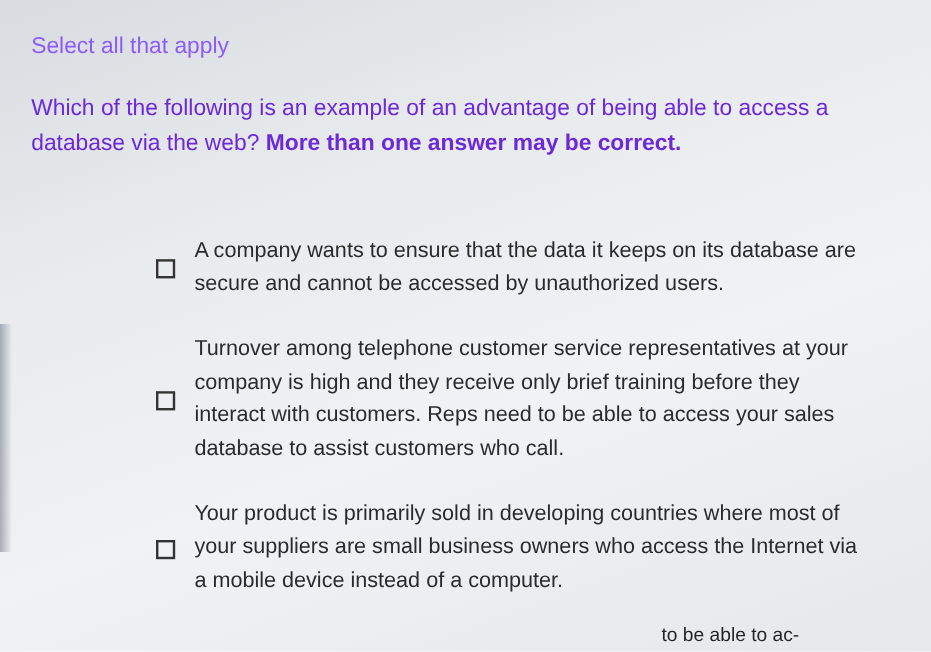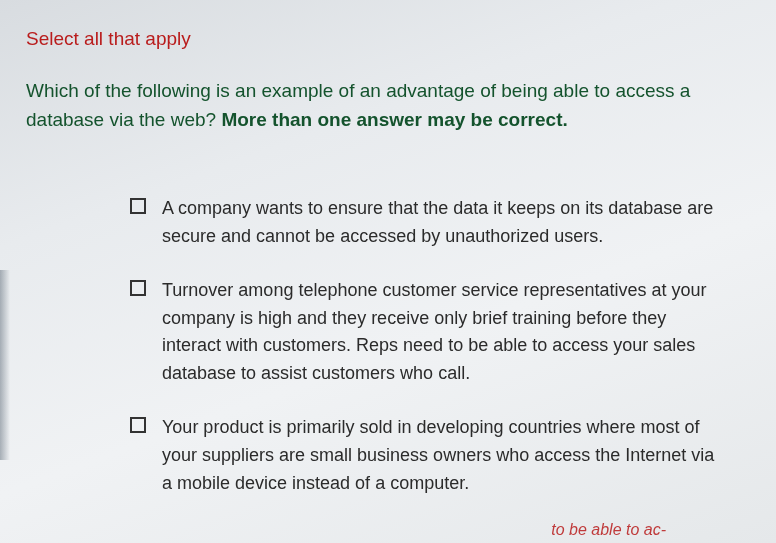--- a/index.html
+++ b/index.html
@@ -14,42 +14,42 @@
       font-family: Arial, Helvetica, sans-serif;
       color: #2a2a2a;
       overflow: hidden;
       position: relative;
     }
     .page {
       padding: 28px 36px 0 22px;
     }
     .instruction {
       font-size: 19px;
-      color: #b91c1c;
+      color: #8b5cf6;
       margin-bottom: 26px;
       margin-left: 4px;
     }
     .question {
       font-size: 19px;
       line-height: 1.55;
-      color: #14532d;
+      color: #6d28d9;
       margin-bottom: 60px;
       margin-left: 4px;
       margin-right: 10px;
     }
     .question .bold {
       font-weight: bold;
     }
     .options {
       margin-left: 108px;
       margin-right: 20px;
     }
     .option {
       display: flex;
-      align-items: flex-start;
+      align-items: center;
       margin-bottom: 26px;
     }
     .checkbox {
       width: 16px;
       height: 16px;
       border: 2px solid #333;
       background: transparent;
       flex-shrink: 0;
       margin-top: 3px;
       margin-right: 16px;
@@ -57,24 +57,23 @@
     .option-text {
       font-size: 18px;
       line-height: 1.55;
       color: #2b2b2b;
     }
     .cutoff {
       position: absolute;
       bottom: 4px;
       right: 110px;
       font-size: 16px;
-      color: #b91c1c;
+      color: #000000;
       opacity: 0.85;
       filter: blur(0.3px);
-      font-style: italic;
     }
     .dark-edge {
       position: absolute;
       left: 0;
       top: 270px;
       width: 10px;
       height: 190px;
       background: linear-gradient(90deg, #3a4a5a 0%, transparent 100%);
       opacity: 0.4;
     }

